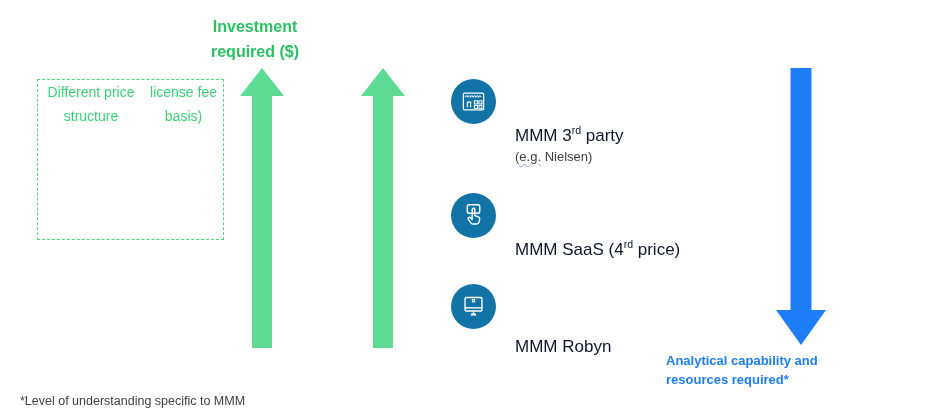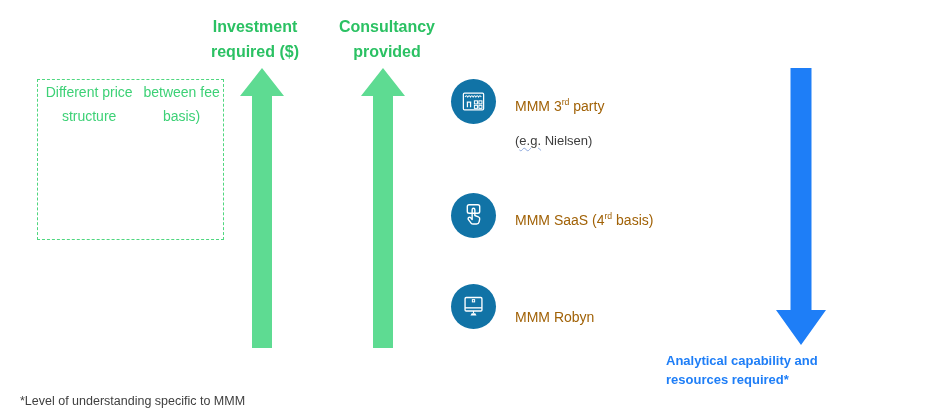--- a/index.html
+++ b/index.html
@@ -62,29 +62,30 @@
     border-radius: 50%;
     background: #1173a6;
     display: flex;
     align-items: center;
     justify-content: center;
     flex: 0 0 45px;
   }
   .item-text { margin-left: 19px; padding-top: 16px; }
   .item.i3 .item-text { padding-top: 22px; }
   .item-label {
-    font-size: 14px;
+    font-size: 17px;
     line-height: 22px;
-    color: #a16207;
+    color: #0f172a;
     white-space: nowrap;
+    margin-top: 30px;
   }
   .item-sub {
     font-size: 13px;
     line-height: 16px;
-    margin-top: 16px;
+    margin-top: 2px;
     color: #3d3d3d;
     white-space: nowrap;
   }
   .eg {
     text-decoration: underline;
     text-decoration-style: wavy;
     text-decoration-color: #8ea9dd;
     text-decoration-thickness: 1px;
     text-underline-offset: 2px;
   }
@@ -106,26 +107,24 @@
     text-align: right;
   }
 </style>
 </head>
 <body>
 
 <div class="slide">
 
   <div class="heading investment">Investment
 required ($)</div>
-  <div class="heading consultancy">Consultancy
-provided</div>
 
   <div class="note-box">
     <div>Different price structure</div>
-    <div>between fee basis)</div>
+    <div>license fee basis)</div>
   </div>
 
   <div class="arrow green-1">
     <svg width="44" height="280" viewBox="0 0 44 280">
         <polygon points="22,0 44,28 32,28 32,280 12,280 12,28 0,28" fill="#5edb92"></polygon>
       </svg>
   </div>
   <div class="arrow green-2">
     <svg width="44" height="280" viewBox="0 0 44 280">
         <polygon points="22,0 44,28 32,28 32,280 12,280 12,28 0,28" fill="#5edb92"></polygon>
@@ -151,21 +150,21 @@
   </div>
 
   <div class="item i2">
     <div class="circle">
       <svg width="27" height="27" viewBox="0 0 24 24" fill="none" stroke="#ffffff" stroke-width="1.25" stroke-linecap="round" stroke-linejoin="round">
         <rect x="6.5" y="2.5" width="11" height="7.5" rx="1.6"></rect>
         <path d="M10.8 13.5 V6.8 c0 -0.8 0.6 -1.3 1.2 -1.3 c0.6 0 1.2 0.5 1.2 1.3 V12 l3.1 1.2 c0.9 0.35 1.4 1.2 1.2 2.1 l-0.5 2.4 c-0.25 1.1 -1.2 1.9 -2.3 1.9 h-3 c-0.8 0 -1.5 -0.4 -2 -1 l-2.2 -2.9 c-0.5 -0.65 -0.3 -1.6 0.45 -1.95 c0.55 -0.25 1.2 -0.1 1.6 0.35 l1.25 1.4 z"></path>
       </svg>
     </div>
     <div class="item-text">
-      <div class="item-label"><span>MMM SaaS (4</span><span class="sup">rd</span><span> basis)</span></div>
+      <div class="item-label"><span>MMM SaaS (4</span><span class="sup">rd</span><span> price)</span></div>
     </div>
   </div>
 
   <div class="item i3">
     <div class="circle">
       <svg width="27" height="27" viewBox="0 0 24 24" fill="none" stroke="#ffffff" stroke-width="1.2">
         <rect x="4.5" y="4" width="15" height="12" rx="1"></rect>
         <rect x="11" y="5.9" width="2" height="2" stroke-width="0.9"></rect>
         <path d="M4.5 13.2 h15"></path>
         <path d="M12 16 v2" stroke-width="1"></path>

